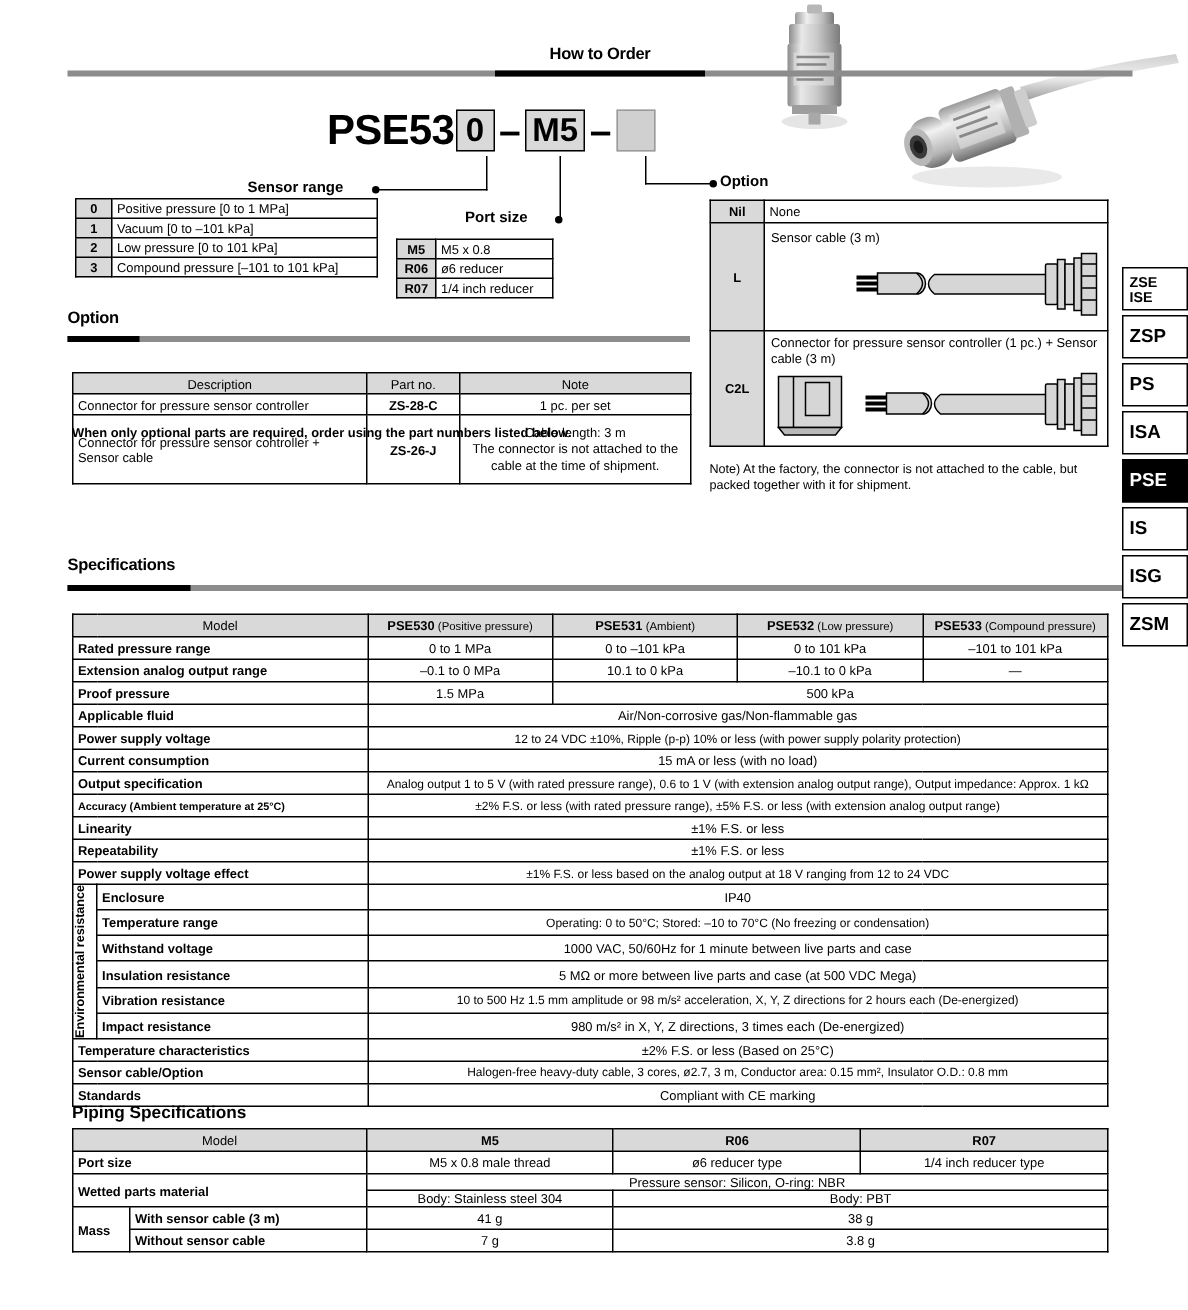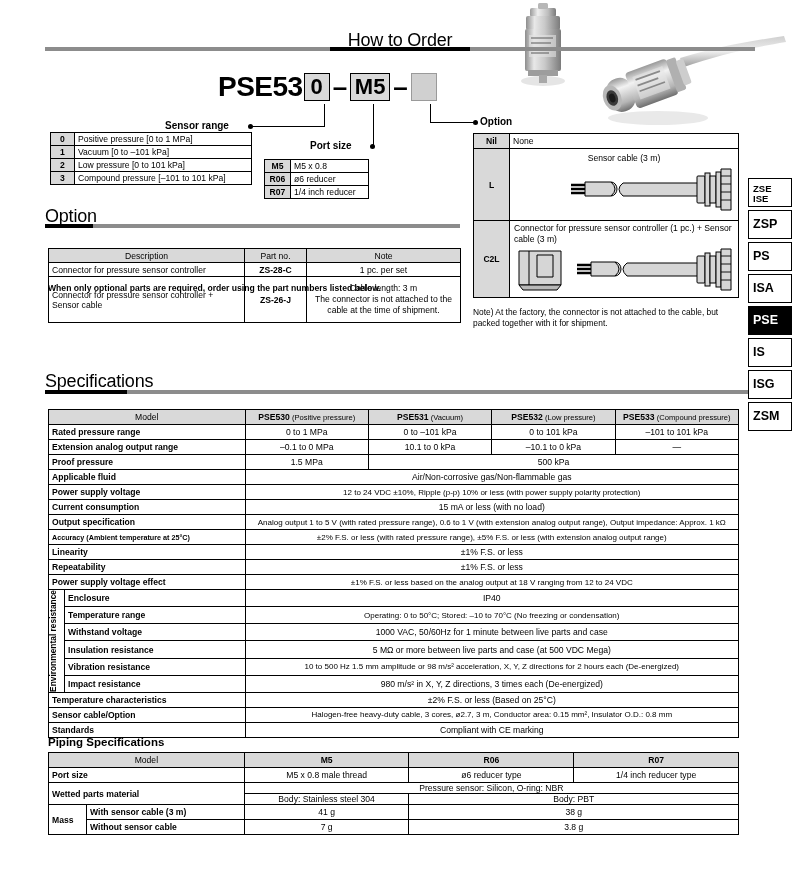--- a/index.html
+++ b/index.html
@@ -15,21 +15,21 @@
   }
   .page { position:relative; width:792px; height:873px; }
 
   
   .sec-head { position:absolute; }
   .sec-bar-gray {
     position:absolute; left:0; right:0; height:4px; background:#8c8c8c;
   }
   .sec-bar-black { position:absolute; height:4px; background:#000; }
   .sec-title {
-    font-size:18px; font-weight:normal; letter-spacing:-0.2px;
+    font-size:11px; font-weight:bold; letter-spacing:-0.2px;
   }
   .sec-title-center { text-align:center; }
 
   
   table { border-collapse:collapse; }
   td, th { border:1px solid #000; padding:0 3px; font-size:8.6px; vertical-align:middle; }
   .hdr { background:#d9d9d9; text-align:center; font-weight:normal; }
   .c  { text-align:center; }
   .l  { text-align:left; }
   .b  { font-weight:bold; }
@@ -204,21 +204,21 @@
   </table>
 
   <table style="position:absolute; left:473px; top:133px; width:266px;">
     <tbody>
       <tr>
         <td class="gray c b" style="width:36px; height:15px;">Nil</td>
         <td class="l">None</td>
       </tr>
       <tr>
         <td class="gray c b" style="height:72px;">L</td>
-        <td class="l" style="padding:2px 4px;text-align:center;">
+        <td class="l" style="padding:2px 4px;">
           <div>Sensor cable (3 m)</div>
           <svg width="218" height="52" viewBox="0 0 218 52" style="display:block;margin:1px auto 0 auto;">
             <g stroke="#000" stroke-width="1" fill="#d6d6d6">
               <path d="M56 21 h14 M56 25 h14 M56 29 h14" stroke-width="2.6" fill="none"></path>
               <path d="M70 18 h26 a6 7 0 0 1 0 14 h-26 z"></path>
               <path d="M96 18 q8 7 0 14" fill="none"></path>
               <path d="M108 19 q-8 6 0 13 h76 v-13 z"></path>
               <rect x="182" y="12" width="8" height="27" rx="1"></rect>
               <rect x="190" y="9" width="5" height="33"></rect>
               <rect x="195" y="12" width="6" height="27"></rect>
@@ -290,21 +290,21 @@
     <div class="sec-title" style="position:absolute; left:0; top:0;">Specifications</div>
     <div class="sec-bar-gray" style="top:19px;"></div>
     <div class="sec-bar-black" style="left:0; width:82px; top:19px;"></div>
   </div>
 
   <table style="position:absolute; left:48px; top:409px; width:691px;">
     <tbody id="spec-body">
         <tr>
           <td class="hdr" colspan="2" style="width: 196px; height: 15px;">Model</td>
           <td class="hdr" style="width: 123px;"><span class="b">PSE530</span><span style="font-size: 7.6px;"> (Positive pressure)</span></td>
-          <td class="hdr" style="width: 123px;"><span class="b">PSE531</span><span style="font-size: 7.6px;"> (Vacuum)</span></td>
+          <td class="hdr" style="width: 123px;"><span class="b">PSE531</span><span style="font-size: 7.6px;"> (Ambient)</span></td>
           <td class="hdr" style="width: 123px;"><span class="b">PSE532</span><span style="font-size: 7.6px;"> (Low pressure)</span></td>
           <td class="hdr" style="width: 123px;"><span class="b">PSE533</span><span style="font-size: 7.6px;"> (Compound pressure)</span></td>
         </tr>
         <tr>
           <td class="l b" colspan="2" style="height: 15px;">Rated pressure range</td>
           <td class="c">0 to 1 MPa</td>
           <td class="c">0 to –101 kPa</td>
           <td class="c">0 to 101 kPa</td>
           <td class="c">–101 to 101 kPa</td>
         </tr>

